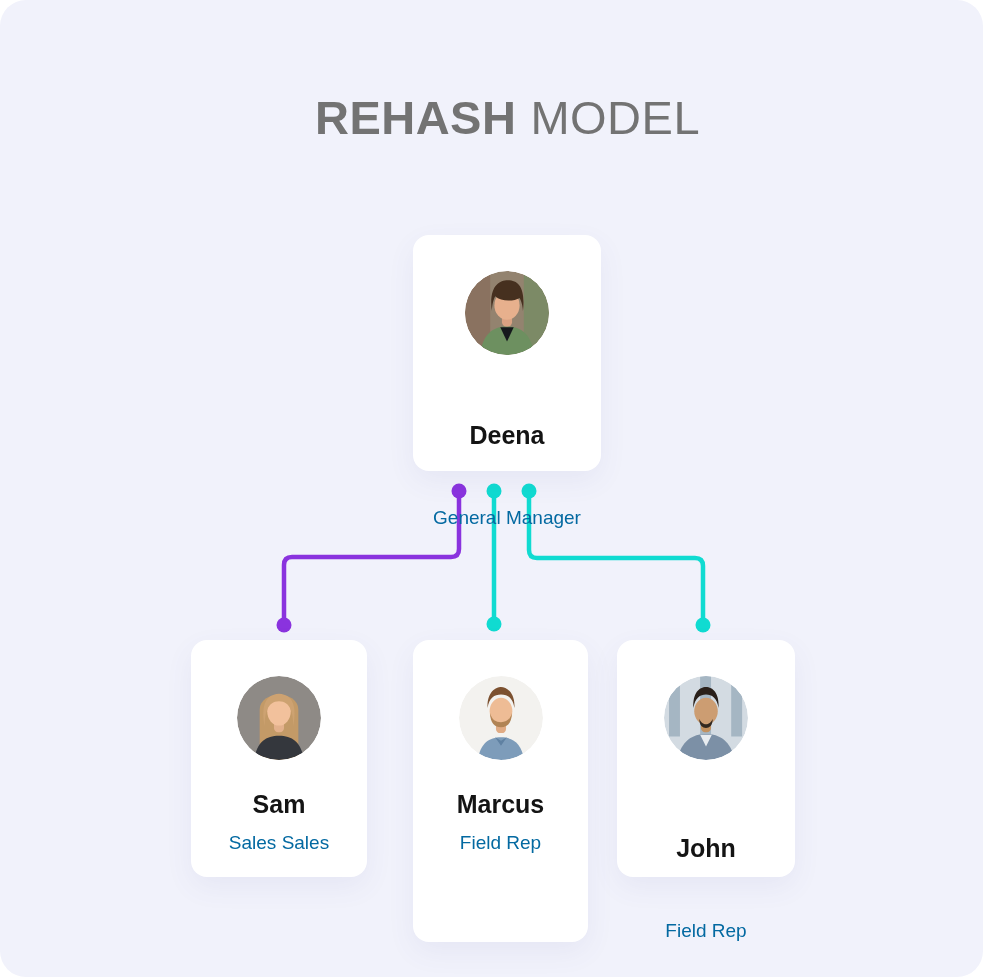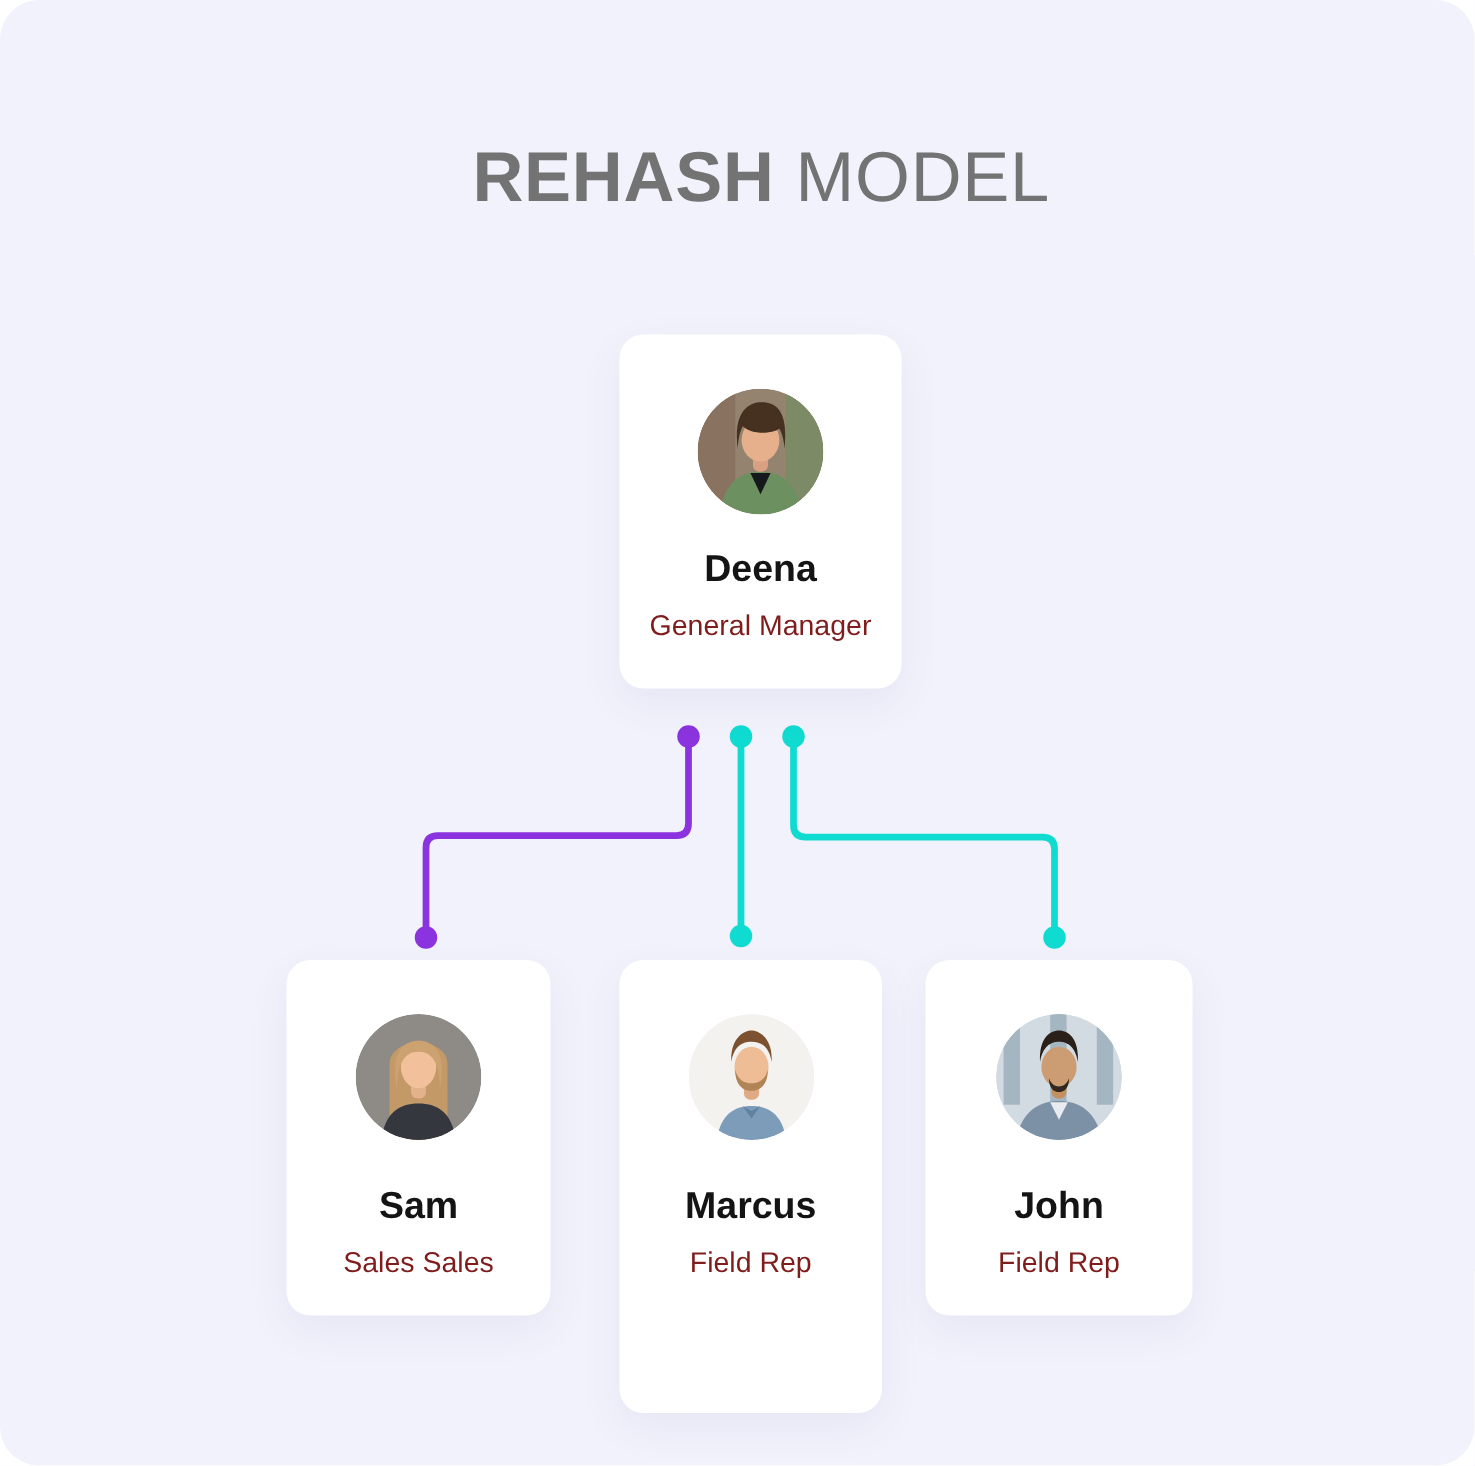--- a/index.html
+++ b/index.html
@@ -2,29 +2,29 @@
 <html><head>
 <meta charset="utf-8">
 <style>
   html,body{margin:0;padding:0;background:#ffffff;font-family:"Liberation Sans",sans-serif;}
   .page{position:relative;width:983px;height:977px;background:#f1f2fb;border-radius:26px;overflow:hidden;margin:0 auto;}
   .title{position:absolute;top:92px;left:16px;width:100%;text-align:center;font-size:47px;letter-spacing:.5px;color:#737373;line-height:1.1;}
   .title .primary{font-weight:700;}
   .title .secondary{font-weight:400;margin-left:14px;}
   .card{position:absolute;background:#ffffff;border-radius:16px;box-shadow:0 10px 28px rgba(90,90,150,.07);
         display:flex;flex-direction:column;align-items:center;box-sizing:border-box;padding-top:36px;}
-  .card.manager{left:413px;top:223px;width:188px;height:236px;}
+  .card.manager{left:413px;top:235px;width:188px;height:236px;gap:44px;}
   .card.sam{left:191px;top:640px;width:176px;height:237px;}
   .card.marcus{left:413px;top:640px;width:175px;height:302px;}
-  .card.john{left:617px;top:640px;width:178px;height:237px;}
+  .card.john{left:617px;top:640px;width:178px;height:237px;gap:44px;}
   .avatar{width:84px;height:84px;border-radius:50%;overflow:hidden;flex:0 0 auto;}
   .avatar svg{display:block;width:100%;height:100%;}
   .name{font-weight:700;font-size:25px;color:#141414;margin-top:22px;}
   .card.sam .name,.card.marcus .name,.card.john .name{margin-top:30px;}
-  .role{font-size:19px;color:#7f1d1d;margin-top:10px;line-height:1.45;text-align:center;}
+  .role{font-size:19px;color:#0369a1;margin-top:10px;line-height:1.45;text-align:center;}
   .role .line{display:block;}
   .connectors{position:absolute;left:0;top:0;width:983px;height:977px;pointer-events:none;}
 </style>
 </head>
 <body>
 
 <div class="page">
 
   <div class="title">
     <span class="primary">REHASH</span><span class="secondary">MODEL</span>

